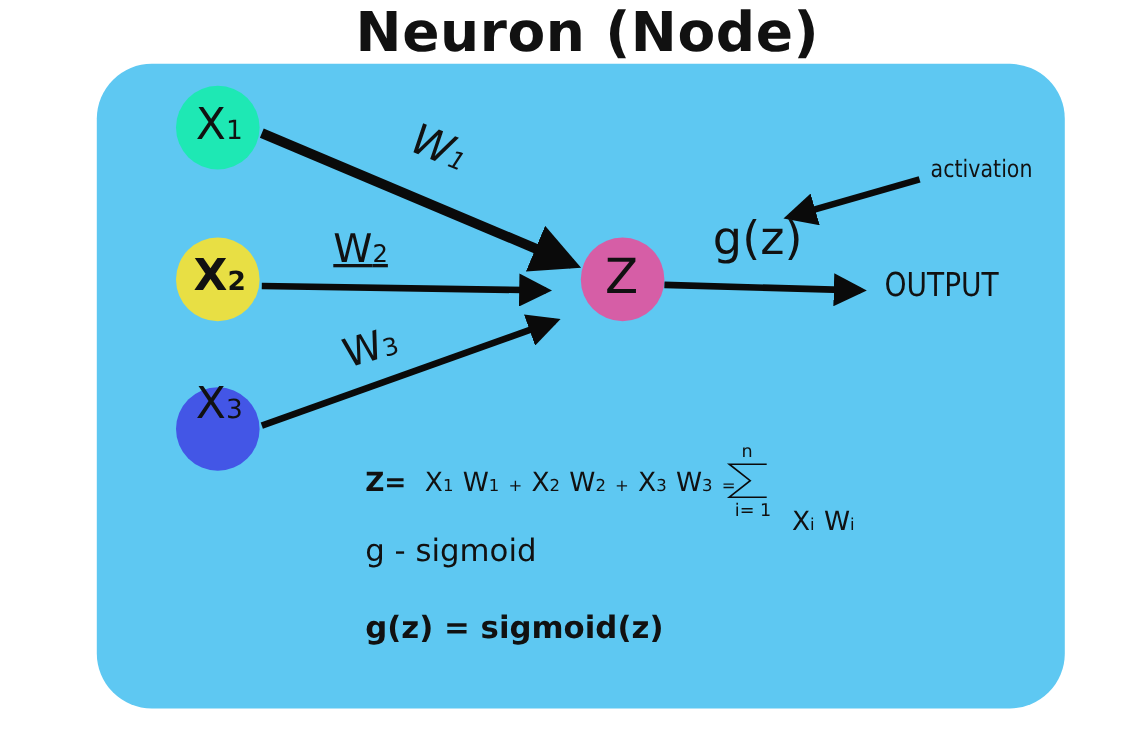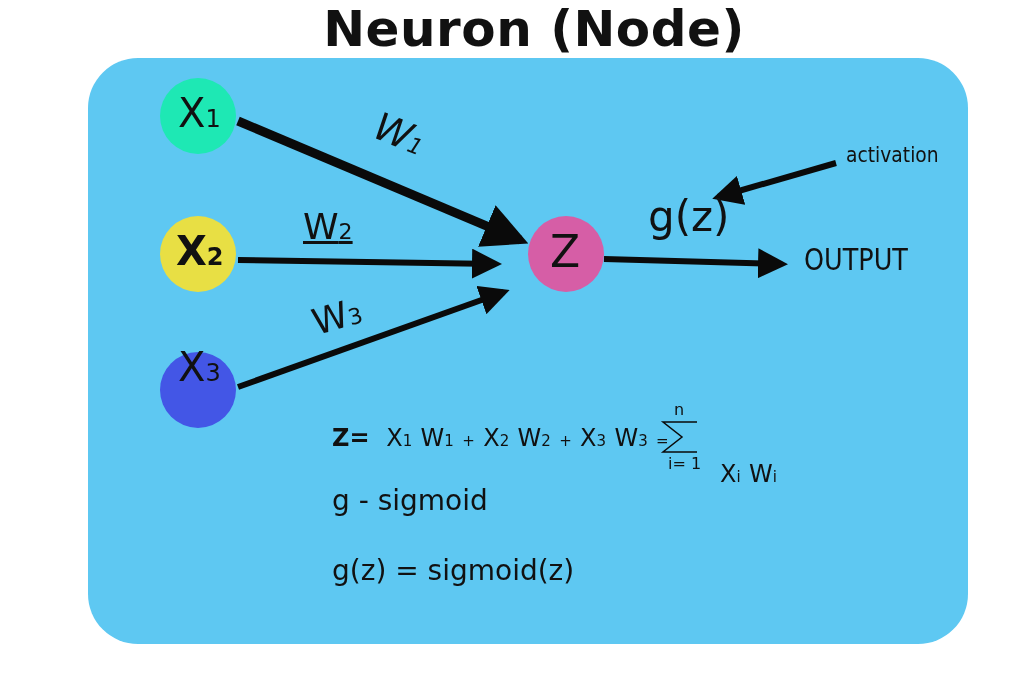--- a/index.html
+++ b/index.html
@@ -78,13 +78,13 @@
   <span class="sub">=</span>
 </div>
 <div class="lbl" style="left:674px;top:400px;font-size:16px;">n</div>
 <div class="lbl" style="left:668px;top:454px;font-size:16px;">i= 1</div>
 <div class="formula" style="left:720px;top:424px;margin-top:36px;">
   <span class="plain">X</span><span class="sub">i</span>
   <span class="plain">W</span><span class="sub">i</span>
 </div>
 
 <div class="lbl" style="left:332px;top:484px;font-size:28px;">g - sigmoid</div>
-<div class="lbl" style="left:332px;top:554px;font-size:28px;">g(z) = sigmoid(z)</div>
+<div class="lbl" style="left:332px;top:554px;font-size:28px;font-weight:bold;">g(z) = sigmoid(z)</div>
 
 </body></html>

